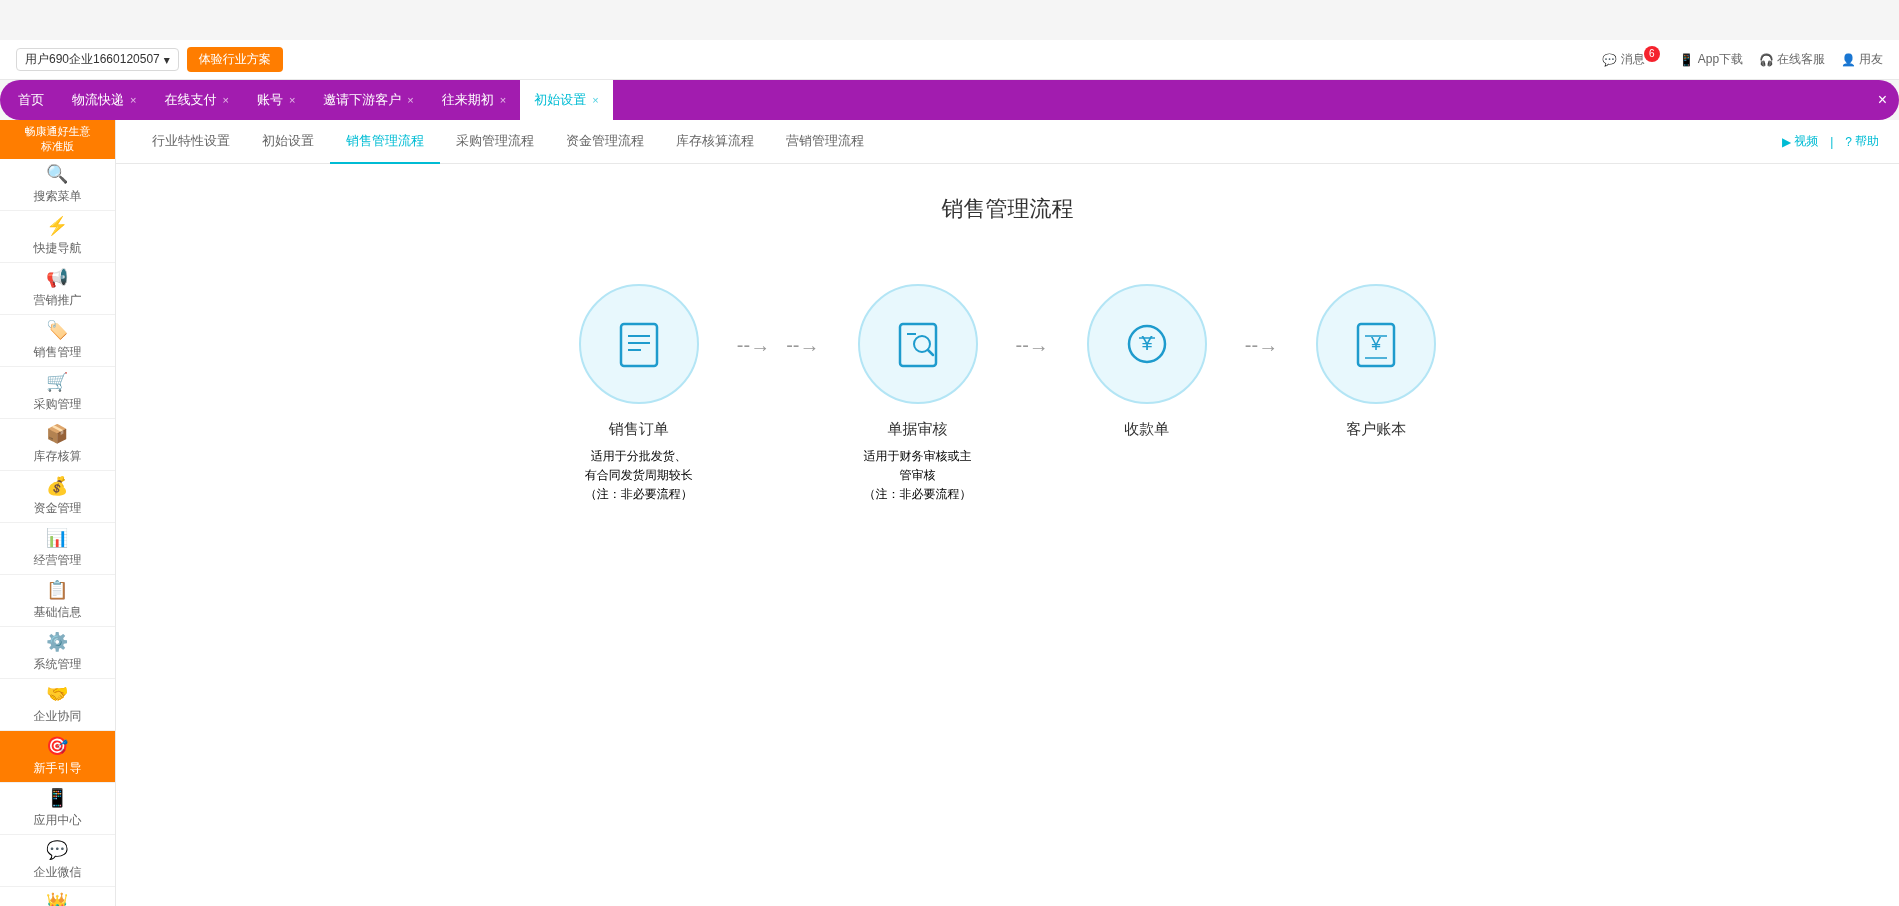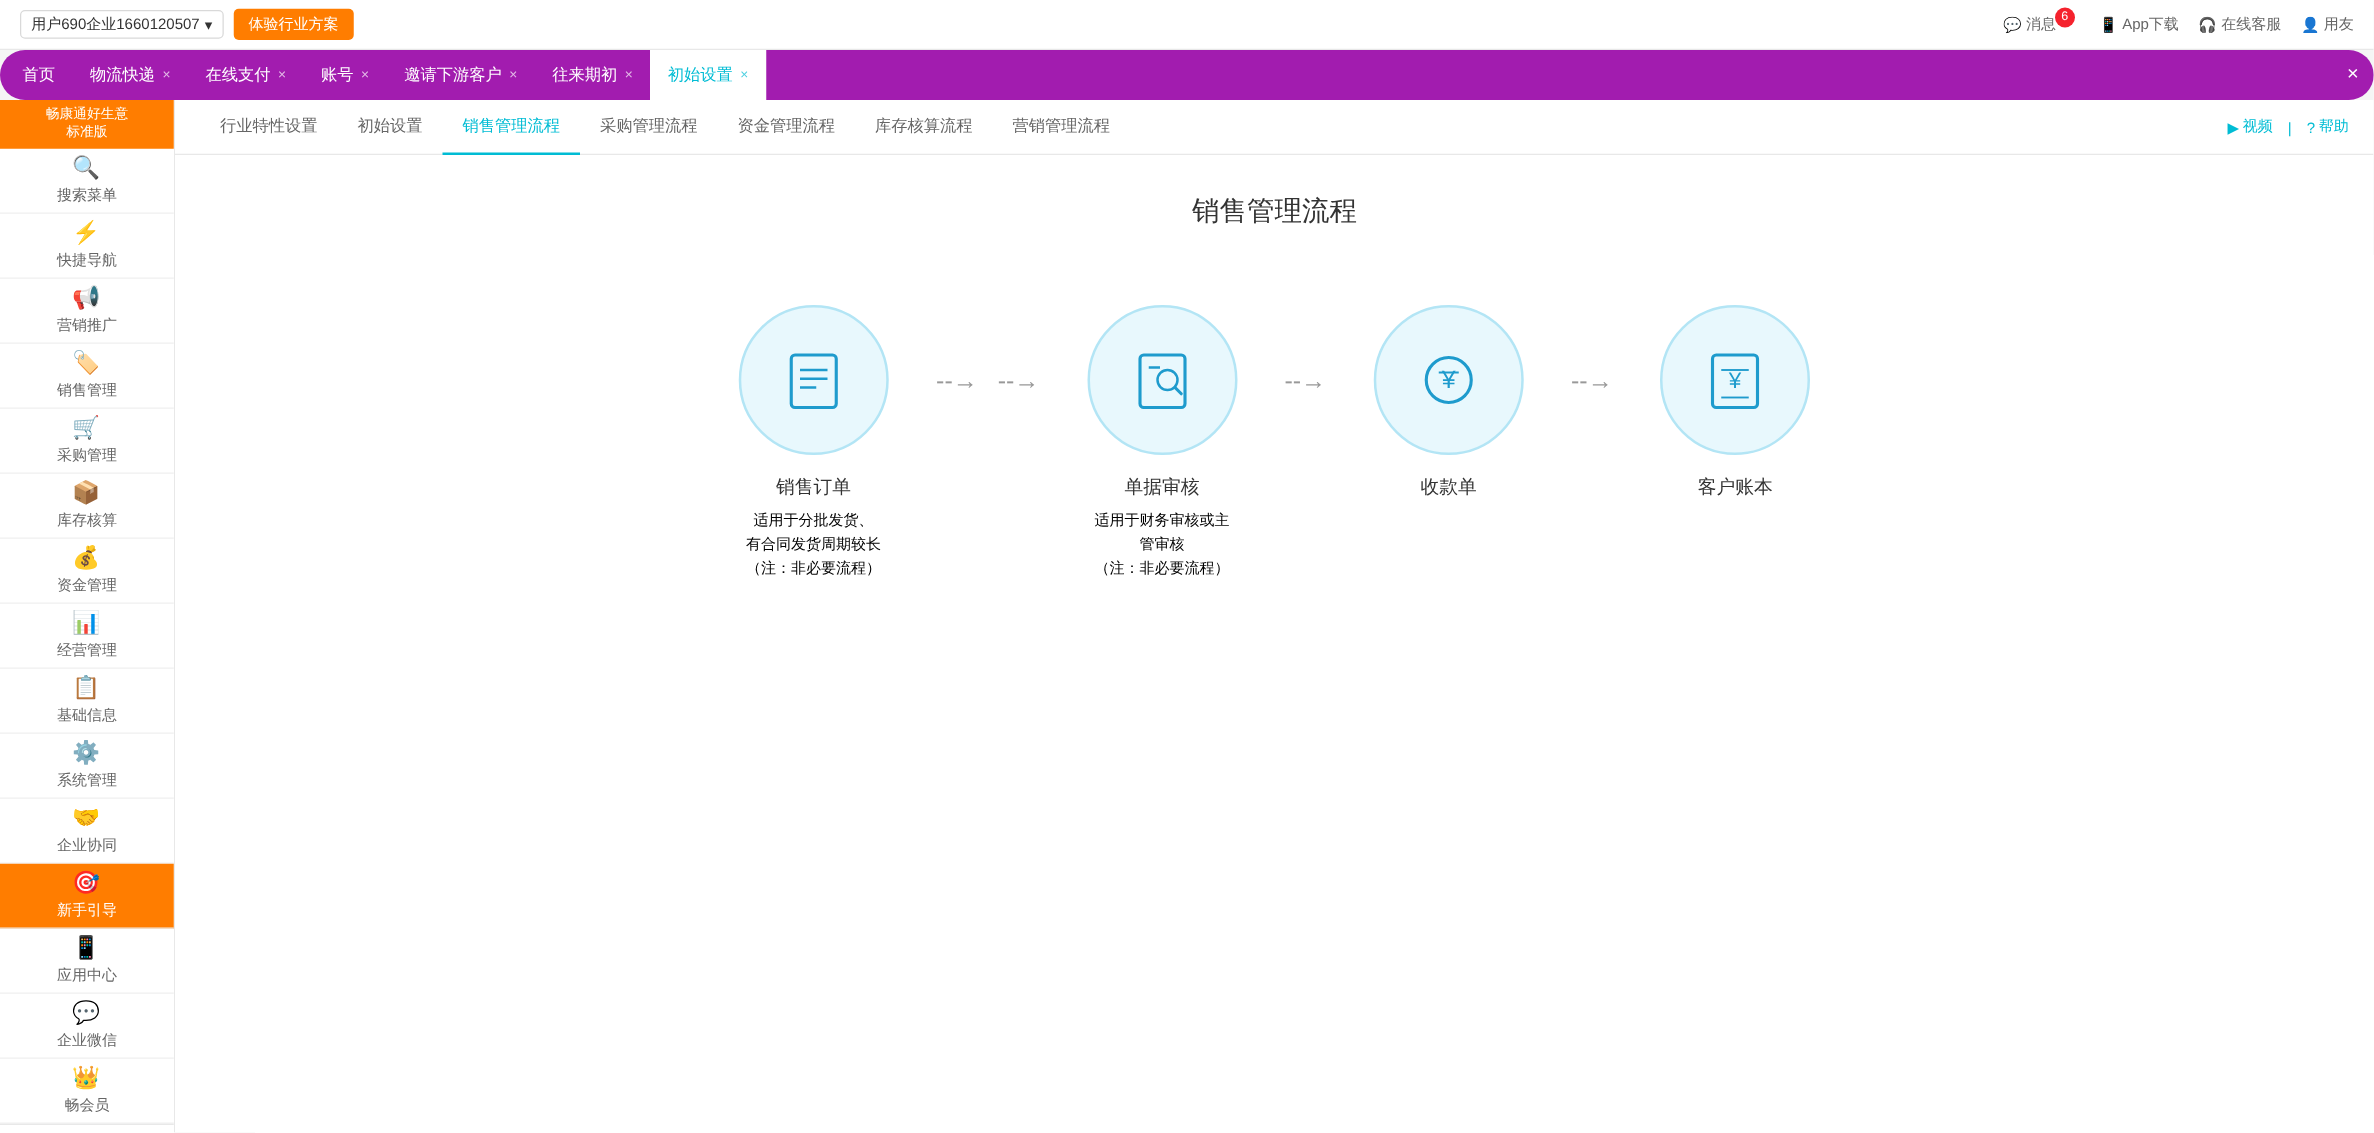--- a/index.html
+++ b/index.html
@@ -8,20 +8,21 @@
     
     .top-header {
       height: 40px;
       background: #fff;
       display: flex;
       align-items: center;
       justify-content: space-between;
       padding: 0 16px;
       border-bottom: 1px solid #e8e8e8;
       flex-shrink: 0;
+      margin-top: 40px;
     }
     .top-header-left {
       display: flex;
       align-items: center;
       gap: 8px;
     }
     .user-selector {
       border: 1px solid #d9d9d9;
       border-radius: 4px;
       padding: 2px 8px;
@@ -105,21 +106,21 @@
 
     
     .main-layout {
       display: flex;
       flex: 1;
       overflow: hidden;
     }
 
     
     .sidebar {
-      width: 140px;
+      width: 116px;
       background: #fff;
       border-right: 1px solid #e8e8e8;
       display: flex;
       flex-direction: column;
       flex-shrink: 0;
       overflow-y: auto;
     }
     .sidebar-logo {
       height: 50px;
       display: flex;

